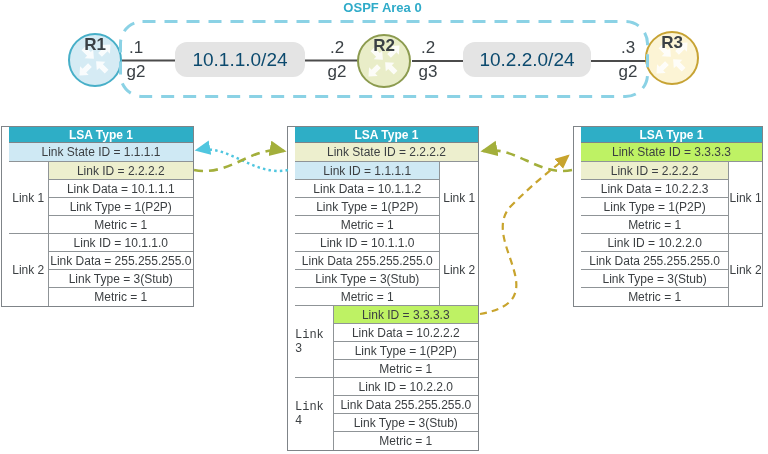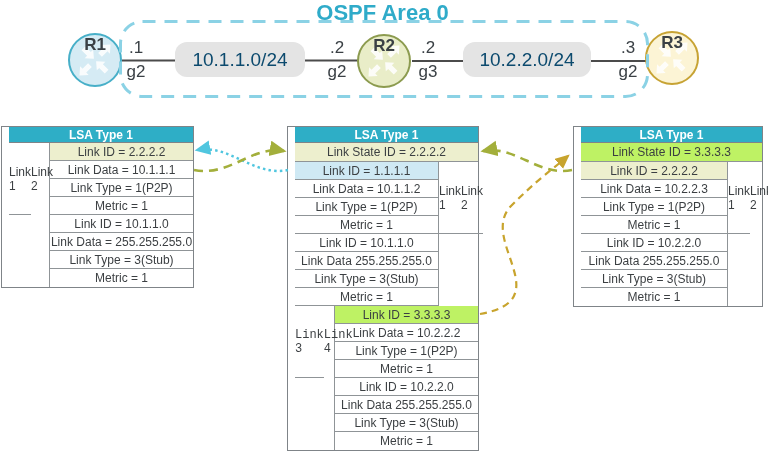--- a/index.html
+++ b/index.html
@@ -3,21 +3,21 @@
 <meta charset="utf-8">
 <style>
   html,body{margin:0;padding:0;background:#fff;}
   .stage{position:relative;width:768px;height:454px;background:#ffffff;overflow:hidden;
          font-family:"Liberation Sans","DejaVu Sans",sans-serif;color:#3a4045;}
   svg.layer{position:absolute;left:0;top:0;pointer-events:none;}
   .z1{z-index:1}.z3{z-index:3}.z5{z-index:5}
 
   
   .diagram-title{position:absolute;left:300px;top:0;width:165px;text-align:center;
-                 font-size:22px;font-weight:600;color:#2fabc9;z-index:3;}
+                 font-size:13px;font-weight:600;color:#2fabc9;z-index:3;}
   .router{position:absolute;width:54px;height:54px;border-radius:50%;box-sizing:border-box;
           border:2.5px solid;display:flex;justify-content:center;z-index:2;}
   .router svg{position:absolute;inset:0;width:100%;height:100%;}
   .router .rlabel{position:relative;font-size:17px;font-weight:bold;color:#3a4045;}
   .r1{left:68px;top:33px;background:#d5ebf4;border-color:#47afc8;}
   .r2{left:357px;top:34px;background:#e9edc8;border-color:#8c9b4f;}
   .r3{left:645px;top:31px;background:#fcf4d5;border-color:#c7a334;}
   .netbox{position:absolute;height:35px;background:#e4e4e4;border-radius:12px;z-index:2;
           display:flex;align-items:center;justify-content:center;font-size:19px;color:#0c4a6e;}
   .net1{left:175px;top:42px;width:130px;}
@@ -34,21 +34,21 @@
              box-sizing:border-box;font-size:12px;color:#3b3f42;padding-left:7px;}
   .t1{left:1px;top:126px;width:193px;}
   .t2{left:287px;top:126px;width:192px;}
   .t3{left:573px;top:126px;width:190px;}
   .lsa-header{height:16px;background:#2eaec6;color:#fff;font-weight:bold;font-size:12px;
               display:flex;align-items:center;justify-content:center;
               border-bottom:1px solid #7f8488;box-sizing:border-box;}
   .lsa-lsid{height:19px;display:flex;align-items:center;justify-content:center;
             border-bottom:1px solid #8f9497;box-sizing:border-box;}
   .lsa-section{display:flex;}
-  .col-labels{display:flex;flex-direction:row;box-sizing:border-box;}
+  .col-labels{display:flex;flex-direction:column;box-sizing:border-box;}
   .col-labels.side-left{border-right:1px solid #8f9497;}
   .col-labels.side-right{border-left:1px solid #8f9497;}
   .col-data{display:flex;flex-direction:column;box-sizing:border-box;}
   .link-label{height:72px;display:flex;align-items:center;justify-content:center;
               border-bottom:1px solid #8f9497;box-sizing:border-box;}
   .cell{height:18px;display:flex;align-items:center;justify-content:center;
         border-bottom:1px solid #8f9497;box-sizing:border-box;white-space:nowrap;}
   .lsa-section:last-child .link-label:last-child,
   .lsa-section:last-child .cell:last-child{border-bottom:none;}
   .t1 .col-labels{width:41px;} .t1 .col-data{width:150px;}
@@ -126,20 +126,21 @@
     <span class="addr">.3</span>
     <span class="port">g2</span>
   </div>
 
   <svg class="layer z3" width="768" height="454">
     <rect x="120.5" y="21.5" width="527" height="75" rx="22" fill="none" stroke="#8bd2e5" stroke-width="3" stroke-dasharray="13 9"></rect>
   </svg>
 
   <div class="lsa-table t1">
     <div class="lsa-header">LSA Type 1</div>
+    <div class="lsa-lsid bg-blue">Link State ID = 1.1.1.1</div>
     <div class="lsa-section">
       <div class="col-labels side-left">
         <div class="link-label">Link 1</div>
         <div class="link-label">Link 2</div>
       </div>
       <div class="col-data">
         <div class="cell bg-green">Link ID = 2.2.2.2</div>
         <div class="cell">Link Data = 10.1.1.1</div>
         <div class="cell">Link Type = 1(P2P)</div>
         <div class="cell">Metric = 1</div>

